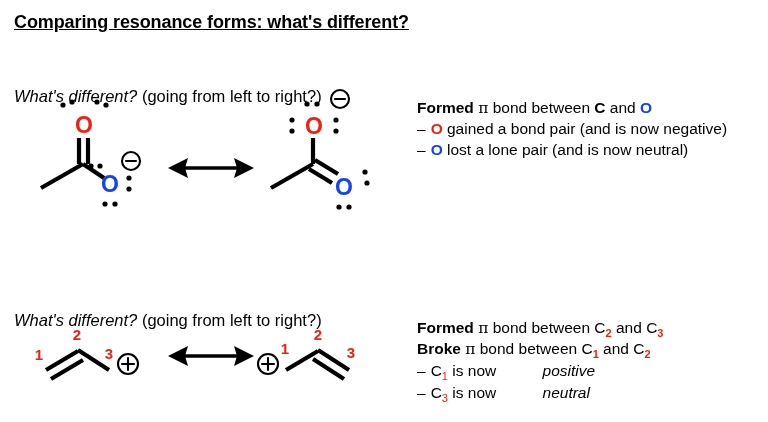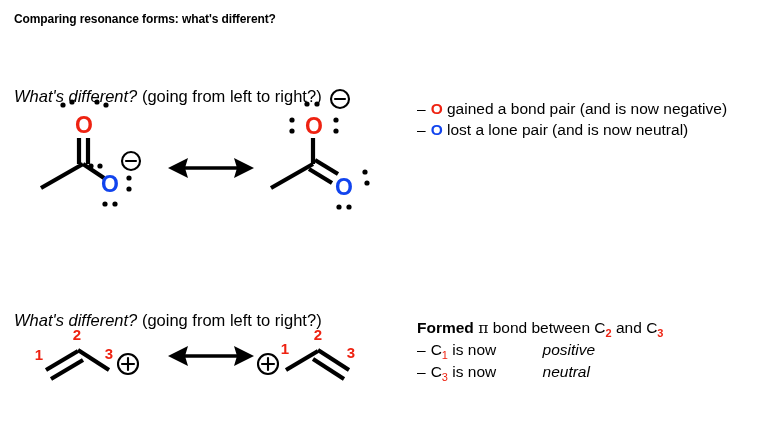--- a/index.html
+++ b/index.html
@@ -17,24 +17,25 @@
   }
   .page {
     position: absolute;
     inset: 0;
   }
   
   #title {
     position: absolute;
     left: 14px;
     top: 12px;
-    font-size: 12px;
+    font-size: 18px;
     font-weight: bold;
     letter-spacing: -0.1px;
     white-space: nowrap;
+    text-decoration: underline;
   }
   .question-line {
     position: absolute;
     left: 14px;
     font-size: 16.5px;
     white-space: nowrap;
     margin-top: 41px;
   }
   .question-line .q-em {
     font-style: italic;
@@ -218,20 +219,24 @@
         <circle class="lp" cx="119" cy="95" r="2.6"></circle>
       </g>
       <g>
         <circle class="lp" cx="91" cy="119" r="2.6"></circle>
         <circle class="lp" cx="101" cy="119" r="2.6"></circle>
       </g>
     </svg>
   </div>
 
   <div class="notes" id="notes-1">
+    <div class="note-head">
+      <b>Formed</b>
+      <span class="pi">π</span><span> bond between </span><span class="atom-b">C</span><span> and </span><span class="atom-b blue">O</span>
+    </div>
 
     <div class="note-bullet">
       <span class="dash">–</span>
       <span class="btext"><span class="atom-b red">O</span> <span>gained a bond pair (and is now negative)</span></span>
     </div>
     <div class="note-bullet">
       <span class="dash">–</span>
       <span class="btext"><span class="atom-b blue">O</span> <span>lost a lone pair (and is now neutral)</span></span>
     </div>
   </div>
@@ -286,20 +291,24 @@
         <line class="chg-bar" x1="20" y1="36" x2="20" y2="48"></line>
       </g>
     </svg>
   </div>
 
   <div class="notes" id="notes-2">
     <div class="note-head">
       <b>Formed</b>
       <span class="pi">π</span><span> bond between C</span><sub class="redsub">2</sub><span> and C</span><sub class="redsub">3</sub>
     </div>
+    <div class="note-head">
+      <b>Broke</b>
+      <span class="pi">π</span><span> bond between C</span><sub class="redsub">1</sub><span> and C</span><sub class="redsub">2</sub>
+    </div>
 
     <div class="note-bullet">
       <span class="dash">–</span>
       <span class="btext"><span>C</span><sub class="redsub-n">1</sub><span> is now </span><span class="ital">positive</span></span>
     </div>
     <div class="note-bullet">
       <span class="dash">–</span>
       <span class="btext"><span>C</span><sub class="redsub-n">3</sub><span> is now </span><span class="ital">neutral</span></span>
     </div>
   </div>

